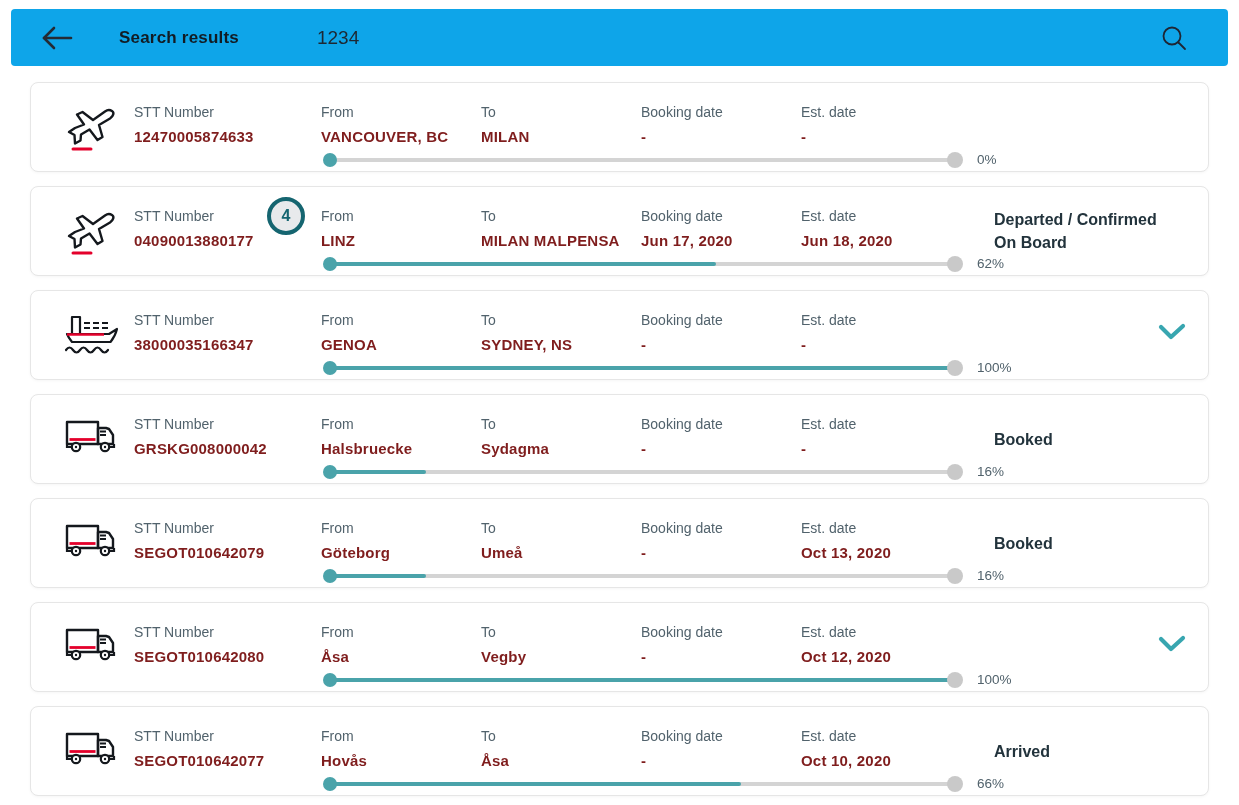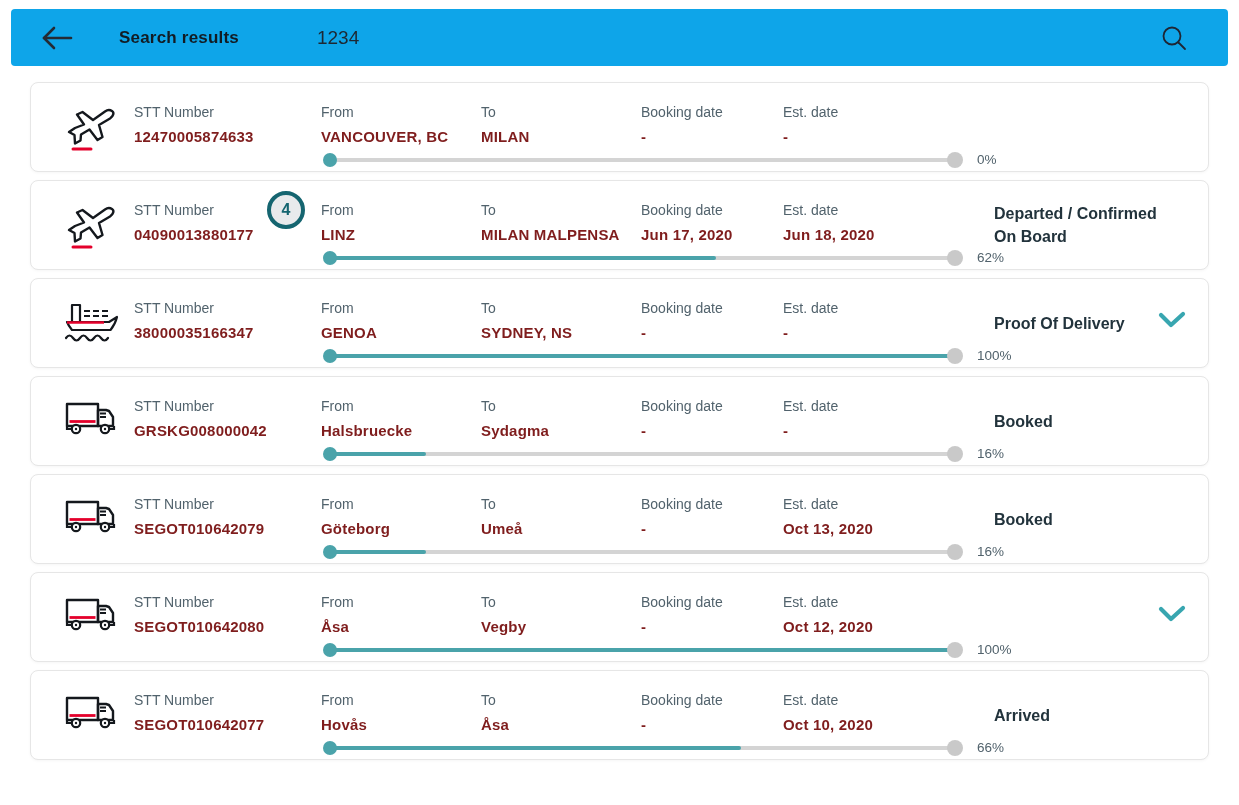--- a/index.html
+++ b/index.html
@@ -7,34 +7,34 @@
 
   
   .topbar { position:relative; margin:9px 11px 0; height:57px; background:#0ea5e9; border-radius:4px;
             display:flex; align-items:center; }
   .back-btn { margin-left:26px; width:40px; height:32px; display:flex; align-items:center; justify-content:center; cursor:pointer; }
   .topbar-title { margin-left:42px; font-size:17px; font-weight:bold; color:#121c24; letter-spacing:.2px; }
   .topbar-query { margin-left:78px; font-size:19px; color:#1d2833; }
   .search-btn { position:absolute; right:38px; top:14px; width:32px; height:32px; display:flex; align-items:center; justify-content:center; cursor:pointer; }
 
   
-  .list { padding:16px 30px 0; display:flex; flex-direction:column; gap:8px; }
+  .list { padding:16px 30px 0; display:flex; flex-direction:column; gap:14px; }
   .card { position:relative; height:90px; background:#fff; border:1px solid #e6e6e6; border-radius:8px;
           box-shadow:0 1px 3px rgba(0,0,0,.04); }
 
   .icon-cell { position:absolute; left:30px; top:14px; width:62px; height:58px; display:flex; align-items:center; justify-content:center; }
 
   .col { position:absolute; top:20px; }
   .col .lab { font-size:14px; color:#51626c; line-height:18px; }
   .col .val { margin-top:7px; font-size:15px; font-weight:bold; color:#7f1d1d; letter-spacing:.2px; line-height:18px; white-space:nowrap; }
   .col-stt    { left:103px; }
   .col-from   { left:290px; }
   .col-to     { left:450px; }
   .col-book   { left:610px; }
-  .col-est    { left:752px; }
+  .col-est    { left:770px; }
 
   .badge { position:absolute; left:236px; top:10px; width:38px; height:38px; border-radius:50%;
            border:4px solid #156570; background:#e8eaec; color:#156570; font-weight:bold; font-size:16px;
            display:flex; align-items:center; justify-content:center; }
 
   .status { position:absolute; left:963px; top:16px; width:178px; height:56px; display:flex; align-items:center;
             font-size:16px; font-weight:bold; color:#22333c; line-height:23px; }
 
   .chev { position:absolute; right:22px; top:32px; width:28px; height:20px; cursor:pointer; }
 
@@ -204,21 +204,20 @@
     <div class="col col-book">
       <div class="lab">Booking date</div>
       <div class="val">-</div>
     </div>
 
     <div class="col col-est">
       <div class="lab">Est. date</div>
       <div class="val">-</div>
     </div>
 
-    <div class="status">Proof Of Delivery</div>
 
     <div class="chev">
       <svg width="28" height="20" viewBox="0 0 28 20" fill="none" stroke="#38a6b0" stroke-width="4.2" stroke-linecap="round" stroke-linejoin="round">
         <path d="M3 4 L13 14 L25 3"></path>
       </svg>
     </div>
 
     <div class="progress">
       <div class="track">
         <span class="dot-start"></span>

